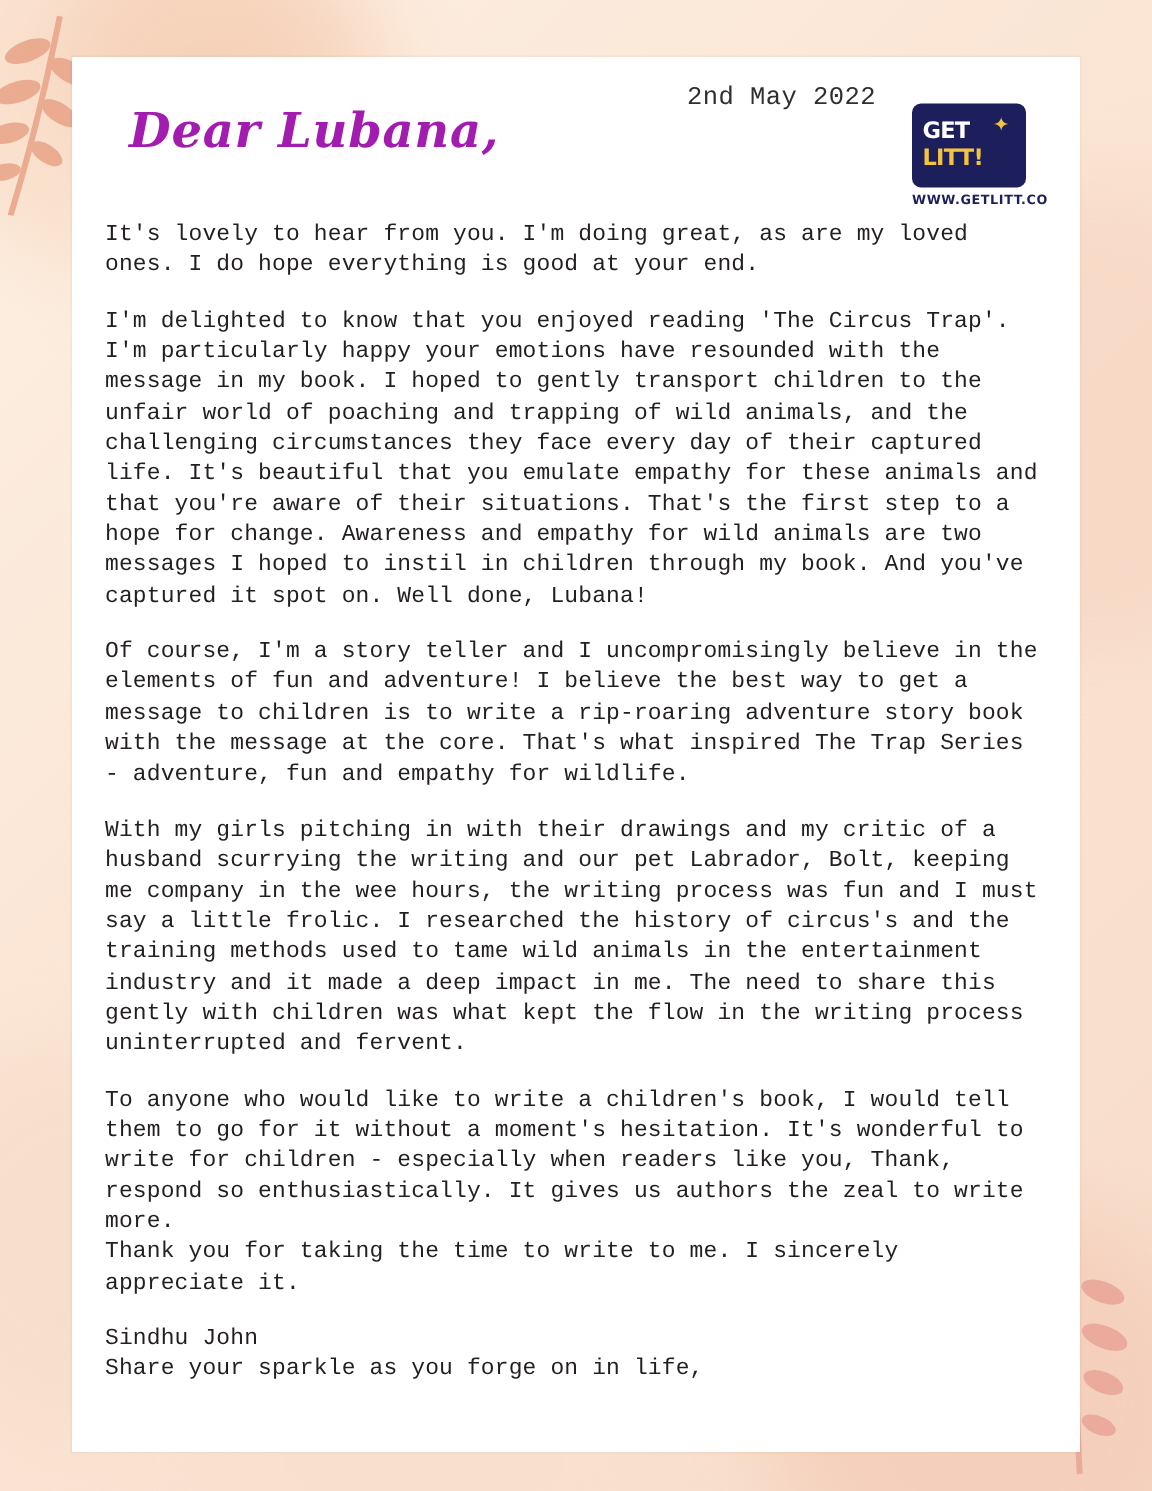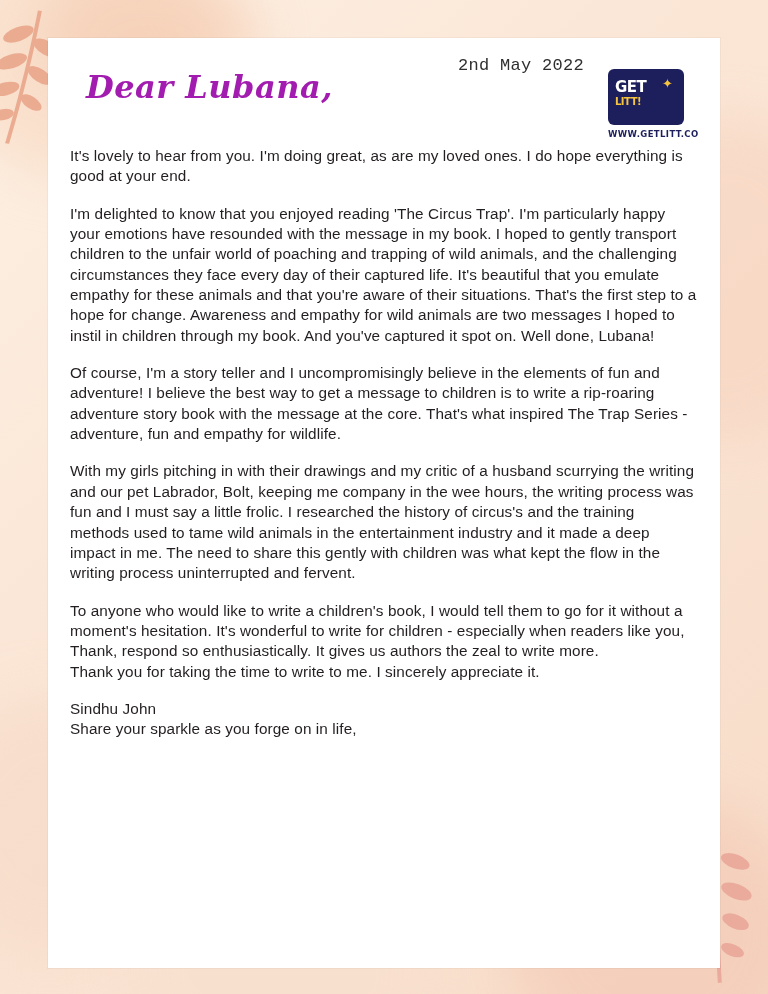--- a/index.html
+++ b/index.html
@@ -100,21 +100,21 @@
     font-weight: bold;
     font-size: 15px;
     color: #ffffff;
     letter-spacing: -.5px;
   }
   .logo-litt {
     position: absolute;
     left: 7px; top: 27px;
     font-family: "DejaVu Sans", sans-serif;
     font-weight: bold;
-    font-size: 10px;
+    font-size: 15px;
     color: #f5c43f;
     letter-spacing: -.5px;
   }
   .logo-spark {
     position: absolute;
     right: 8px; top: 8px;
     width: 14px; height: 14px;
     color: #f5c43f;
     font-size: 13px;
     line-height: 14px;
@@ -128,21 +128,21 @@
     letter-spacing: .4px;
     text-align: center;
     width: 76px;
   }
 
   .body-text {
     position: absolute;
     left: 22px;
     right: 22px;
     top: 108px;
-    font-family: Liberation Sans, sans-serif;
+    font-family: Liberation Mono, monospace;
     font-size: 15.3px;
     line-height: 1.33;
     color: #231f20;
     letter-spacing: .1px;
   }
   .para {
     margin: 0 0 17px 0;
   }
   .para:last-child { margin-bottom: 0; }
   .sign-line { margin: 0; }

